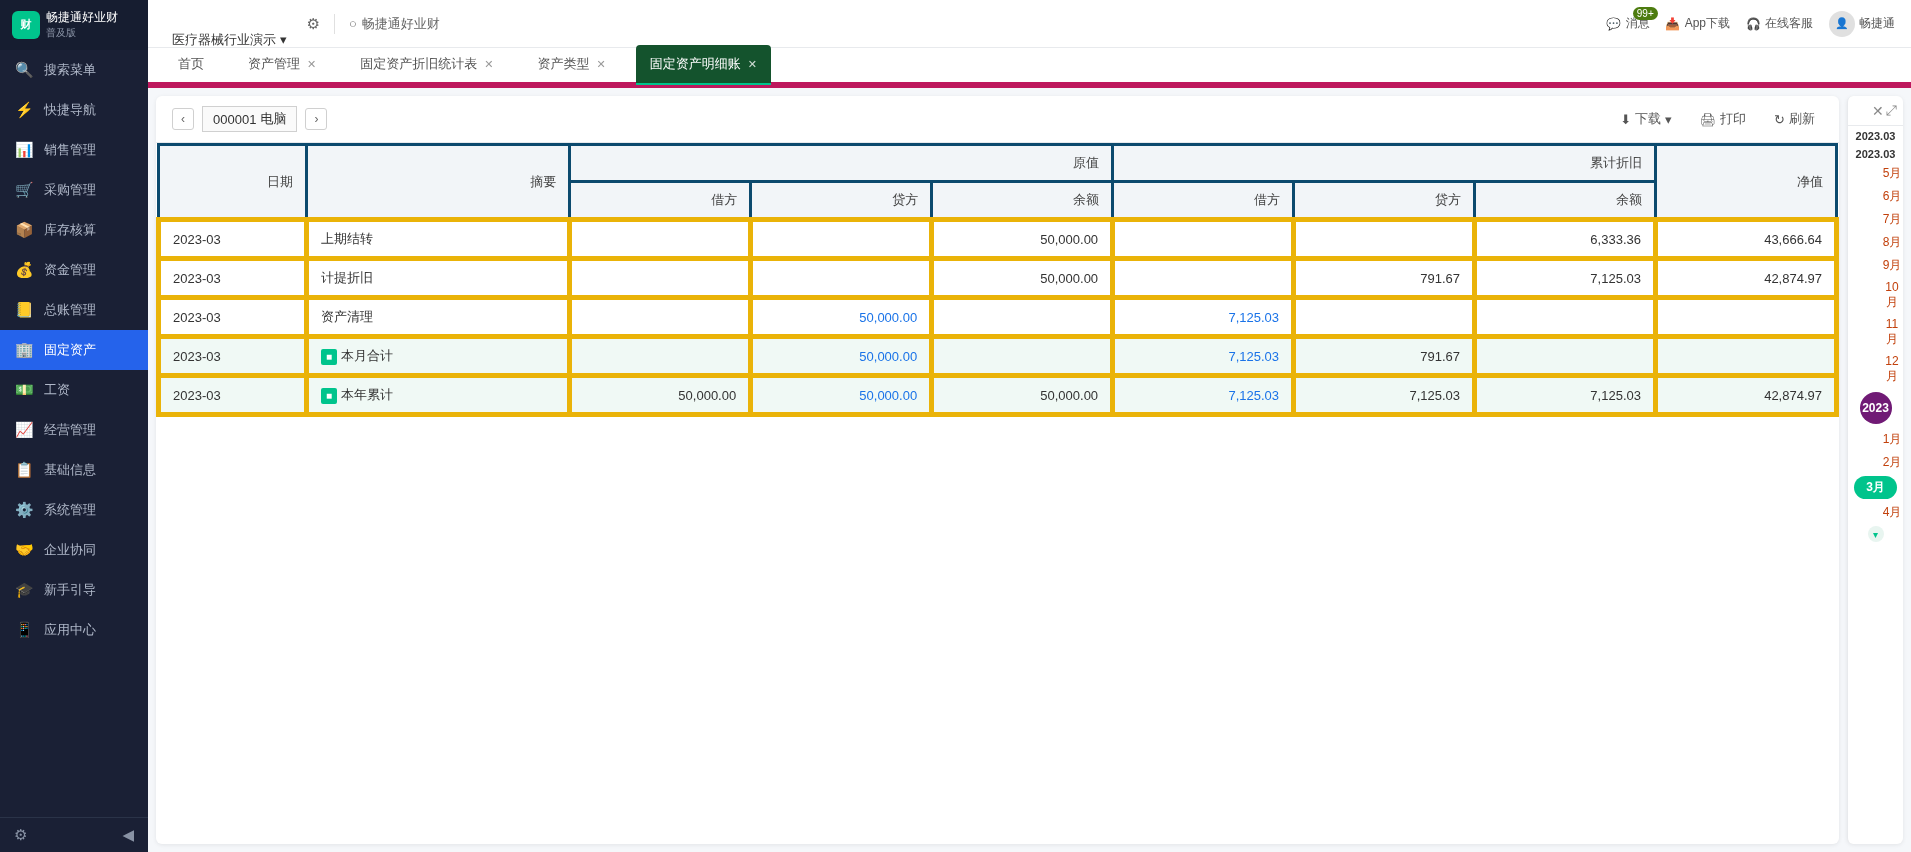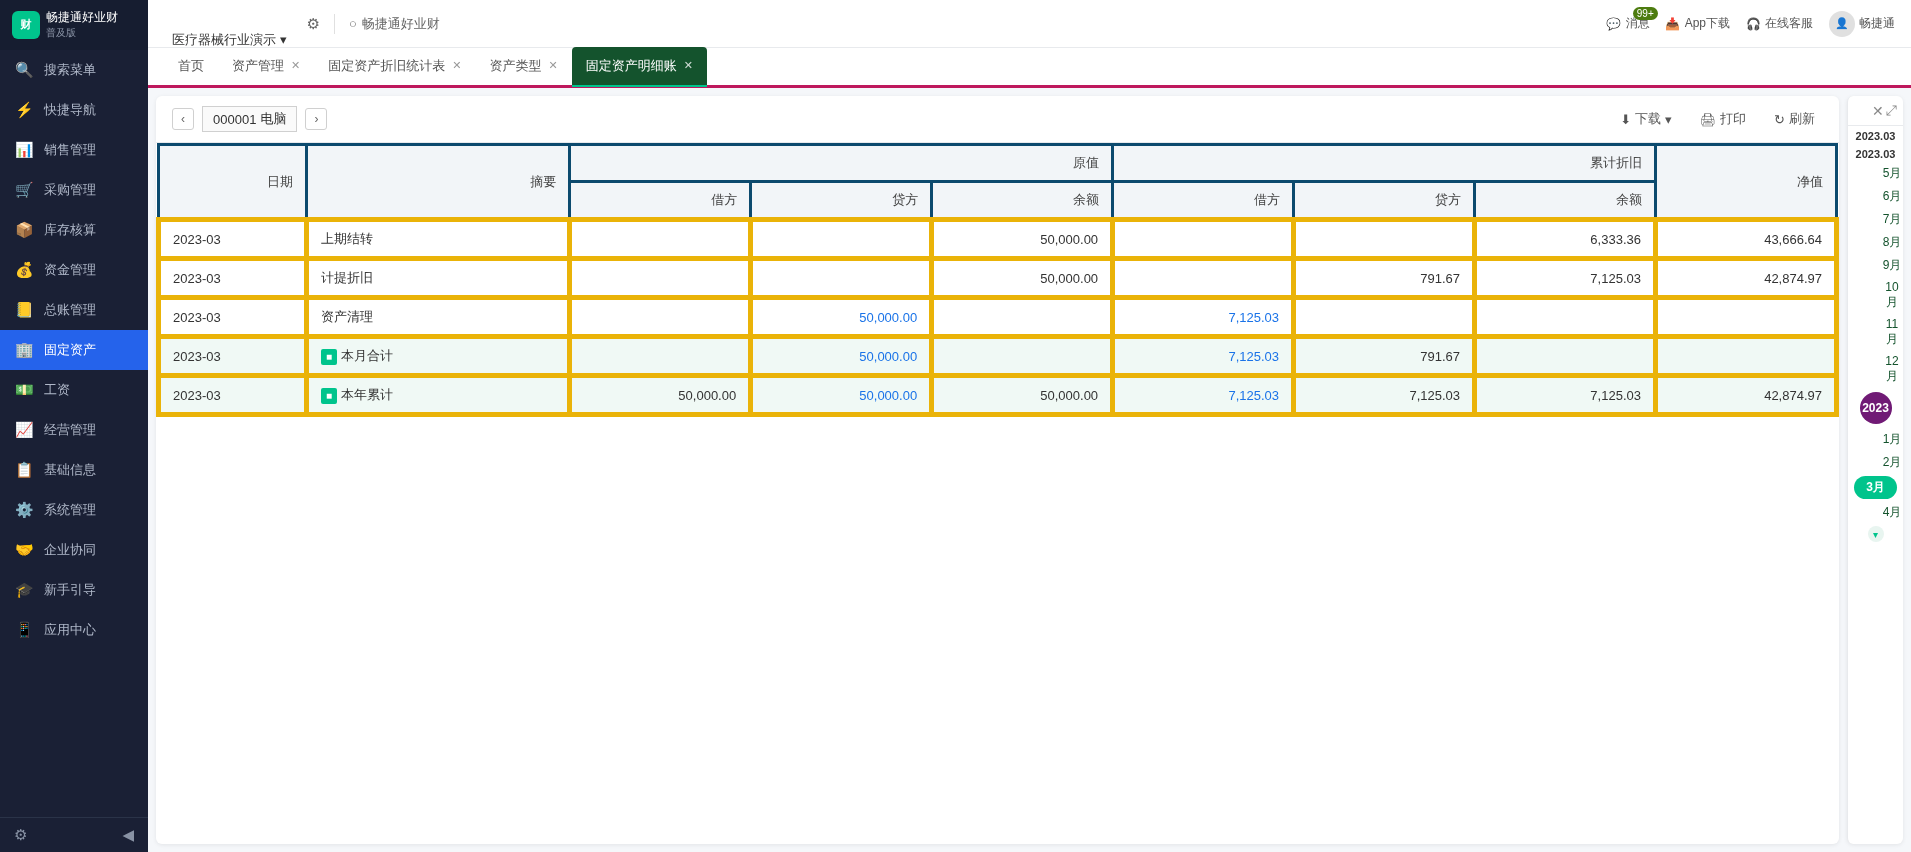--- a/index.html
+++ b/index.html
@@ -99,25 +99,25 @@
       width: 26px; height: 26px; border-radius: 50%;
       background: #e0e0e0; display: flex; align-items: center; justify-content: center;
       font-size: 11px; color: #666;
     }
 
     
     .tabs-bar {
       background: #fff;
       display: flex;
       align-items: center;
-      border-bottom: 3px solid #be185d;
+      border-bottom: 6px solid #be185d;
       padding: 0 16px;
       height: 40px;
       flex-shrink: 0;
-      gap: 0;
+      gap: 16px;
     }
     .tab {
       display: flex; align-items: center; gap: 5px;
       padding: 0 14px;
       height: 40px;
       cursor: pointer;
       font-size: 13px;
       color: #555;
       border-bottom: 2px solid transparent;
       white-space: nowrap;
@@ -210,21 +210,21 @@
     .panel-header {
       display: flex; align-items: center; justify-content: flex-end; gap: 2px;
       padding: 6px 6px;
       border-bottom: 1px solid #e8eaed;
     }
     .panel-header-btn { cursor: pointer; color: #888; font-size: 14px; }
     .timeline { flex: 1; overflow-y: auto; }
     .timeline::-webkit-scrollbar { width: 3px; }
     .timeline-year { font-size: 11px; color: #333; text-align: center; padding: 4px 0 2px; font-weight: bold; }
     .timeline-item {
-      font-size: 12px; color: #14532d; text-align: center; padding: 3px 0; cursor: pointer; margin-left: 33px;
+      font-size: 12px; color: #c2410c; text-align: center; padding: 3px 0; cursor: pointer; margin-left: 33px;
     }
     .timeline-item.current { color: #00c48c; font-weight: bold; }
     .expand-btn {
       width: 16px; height: 16px; background: #e8f5f0; border-radius: 50%;
       display: flex; align-items: center; justify-content: center;
       margin: 2px auto; cursor: pointer; color: #00c48c; font-size: 10px;
     }
   </style>
 </head>
 <body>

